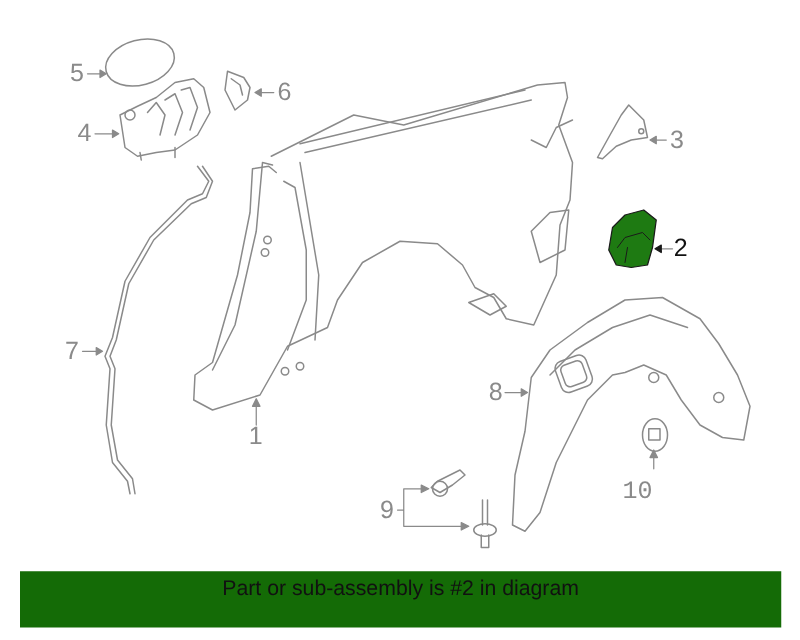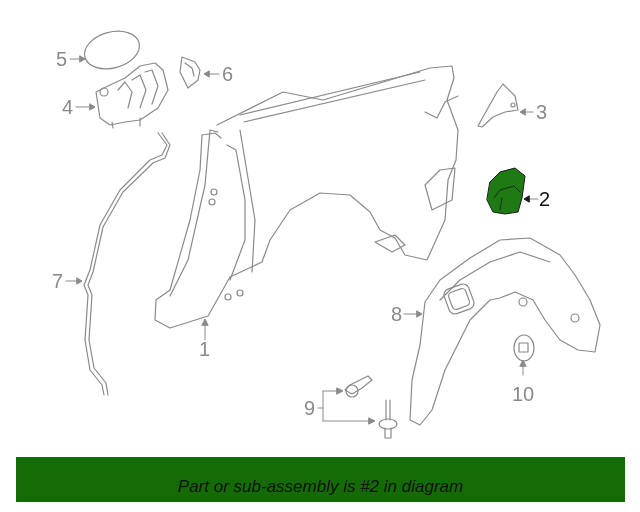--- a/index.html
+++ b/index.html
@@ -1,19 +1,19 @@
 <!DOCTYPE html>
 <html><head>
 <meta charset="utf-8">
 <style>
   html,body{margin:0;padding:0;background:#fff;}
   body{width:640px;height:512px;position:relative;overflow:hidden;font-family:"Liberation Sans",sans-serif;}
   #diagram{position:absolute;left:0;top:0;width:640px;height:455px;}
   .callout{position:absolute;font-size:20px;color:#8a8a8a;line-height:1;}
-  #banner{position:absolute;left:16px;top:457px;width:609px;height:45px;background:#146b06;color:#111;text-align:center;font-size:17px;line-height:19px;padding-top:20px;box-sizing:border-box;font-style:italic;}
+  #banner{position:absolute;left:16px;top:457px;width:609px;height:45px;background:#146b06;color:#111;text-align:center;font-size:17px;line-height:19px;padding-top:4px;box-sizing:border-box;}
   #banner div{white-space:nowrap;}
 </style>
 </head>
 <body>
 
 <div id="diagram">
   <svg width="640" height="455" viewBox="0 0 640 455" fill="none" stroke="#8a8a8a" stroke-width="1.2" stroke-linejoin="round" stroke-linecap="round">
 
     <g>
       <ellipse cx="112" cy="50" rx="28" ry="18" transform="rotate(-15 112 50)"></ellipse>
@@ -111,19 +111,19 @@
   </svg>
 
   <span class="callout" style="left:56px;top:49px;">5</span>
   <span class="callout" style="left:62px;top:97px;">4</span>
   <span class="callout" style="left:222px;top:64px;">6</span>
   <span class="callout" style="left:536px;top:102px;">3</span>
   <span class="callout" style="left:539px;top:189px;color:#111;">2</span>
   <span class="callout" style="left:52px;top:271px;">7</span>
   <span class="callout" style="left:199px;top:339px;">1</span>
   <span class="callout" style="left:391px;top:304px;">8</span>
-  <span class="callout" style="left:512px;top:384px;">10</span>
+  <span class="callout" style="left:498px;top:384px;font-family:Liberation Mono, monospace;">10</span>
   <span class="callout" style="left:304px;top:398px;">9</span>
 </div>
 
 <div id="banner">
   <div>Part or sub-assembly is #2 in diagram</div>
 </div>
 
 </body></html>

